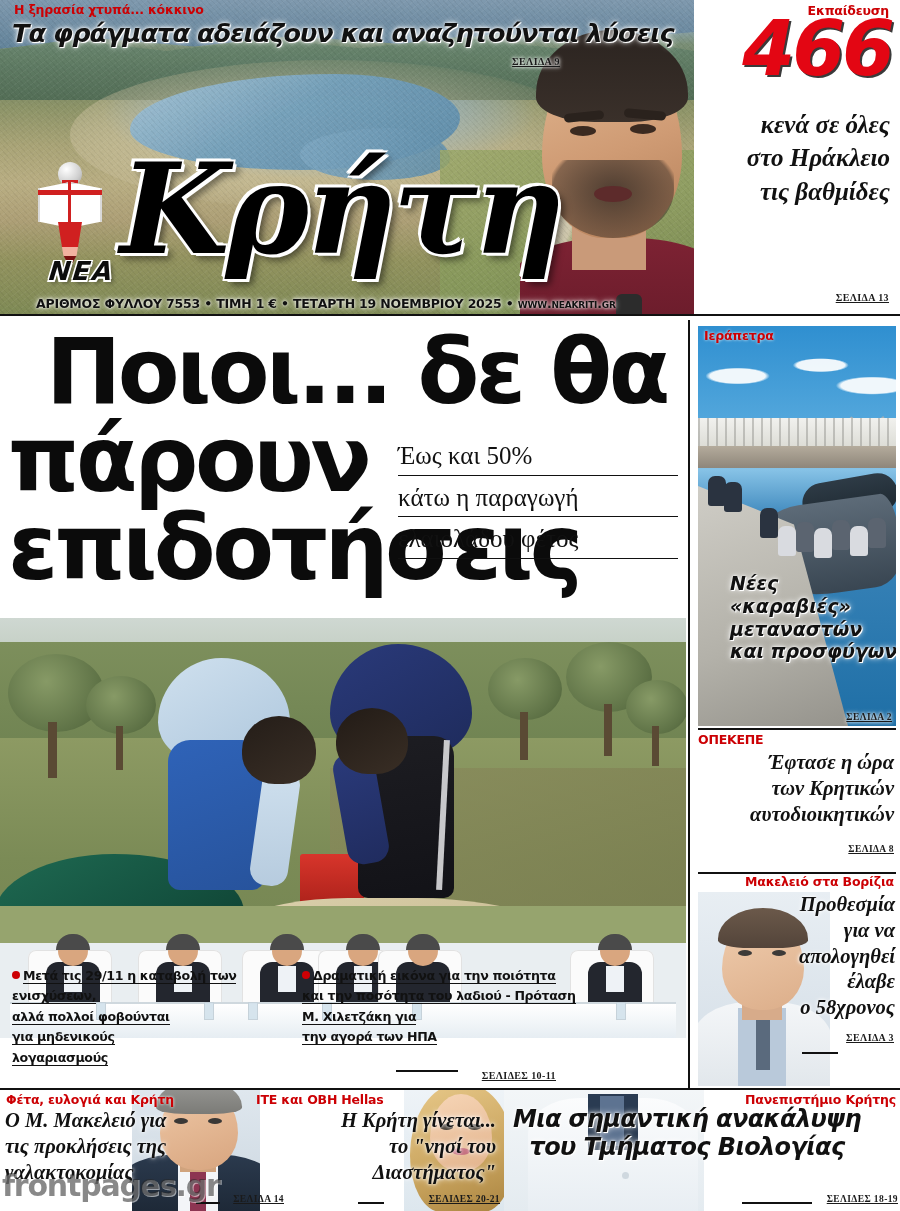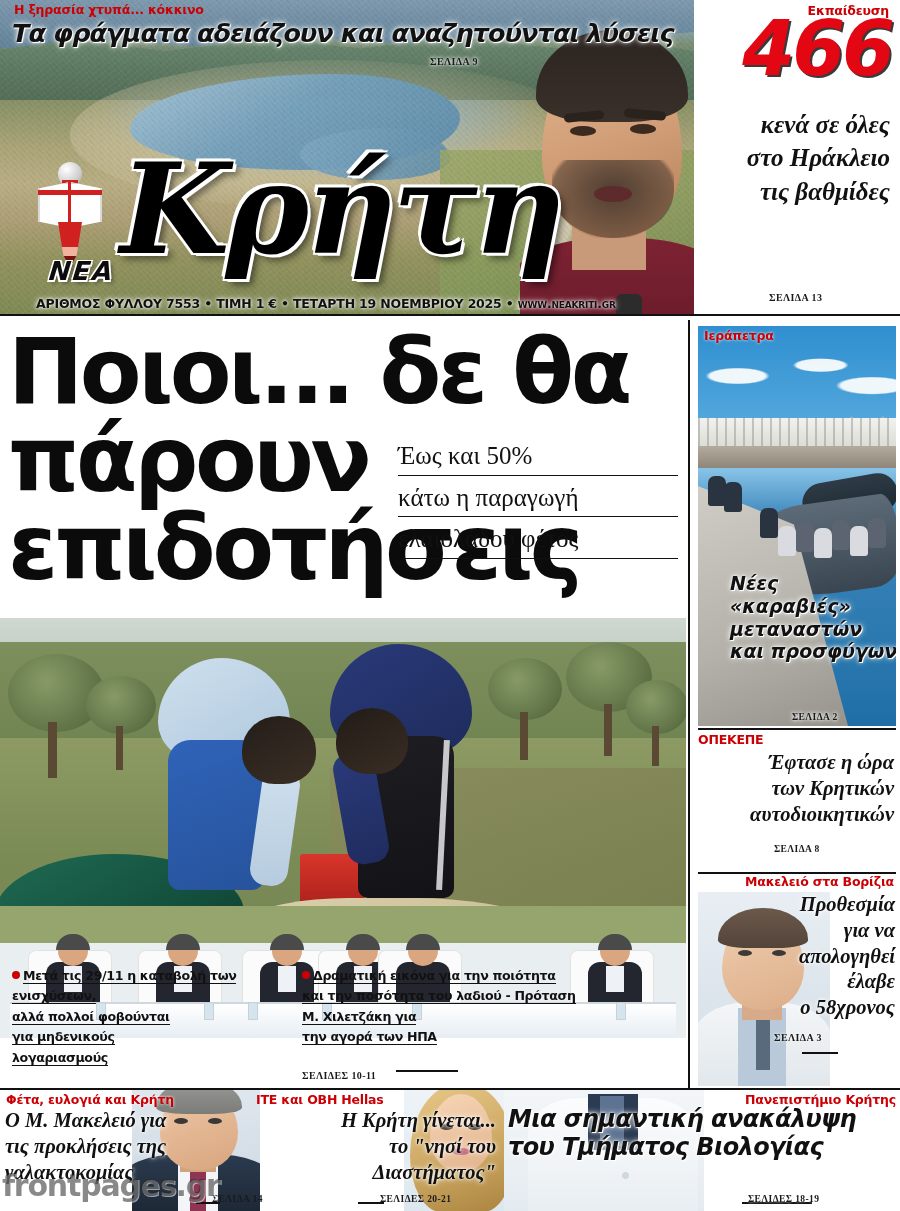--- a/index.html
+++ b/index.html
@@ -10,21 +10,21 @@
   }
 
   .page { position:absolute; inset:0; background:#fff; }
   .kicker {
     font-family:"DejaVu Sans", sans-serif;
     font-weight:700; color:#CC0004; letter-spacing:-0.2px;
   }
   .pageref {
     font-family:"Liberation Serif", serif;
     font-variant:small-caps; font-weight:700;
-    letter-spacing:.4px; color:#1a1a1a; 
+    letter-spacing:.4px; color:#1a1a1a; text-align:right;text-decoration:underline;
   }
 
   
   .banner { position:absolute; left:0; top:0; width:900px; height:316px; overflow:hidden; }
 
   
   .dam-photo{
     position:absolute; left:0; top:0; width:694px; height:316px; overflow:hidden;
     background:
       radial-gradient(ellipse 300px 90px at 46% 36%, #7fa9c4 0%, #6e9cb8 40%, rgba(110,156,184,0) 72%),
@@ -140,21 +140,21 @@
 
   
   .main{position:absolute;left:0;top:318px;width:686px;height:770px;overflow:hidden;background:#fff;}
   .vrule{position:absolute;left:688px;top:320px;width:2px;height:768px;background:#111;}
 
   .lead-head{
     position:absolute;left:8px;top:10px;width:672px;
     font-family:"DejaVu Sans", sans-serif;font-weight:700;
     font-size:90px;line-height:.98;letter-spacing:-3.5px;color:#0b0b0b;
   }
-  .lead-head .l1{display:block;}
+  .lead-head .l1{display:block;margin-left:38px;}
   .lead-head .l2{display:block;}
   .lead-head .l3{display:block;}
 
   .subhead{
     position:absolute;left:398px;top:120px;width:280px;
     font-family:"Liberation Serif", serif;font-size:25px;line-height:1.42;color:#111;
   }
   .subhead div{border-bottom:1.5px solid #111;padding-bottom:1px;margin-bottom:4px;}
 
   
@@ -339,21 +339,21 @@
 
   .b3{position:absolute;left:504px;top:0;width:396px;height:121px;}
   .bphoto3{position:absolute;left:0;top:0;width:200px;height:121px;overflow:hidden;}
   .bphoto3 .bg{position:absolute;inset:0;background:linear-gradient(to bottom,#f3f6f8,#e4ebf0);}
   .bphoto3 .coat{position:absolute;left:24px;top:8px;width:170px;height:120px;
     background:linear-gradient(to bottom,#fbfcfd,#e7edf2);border-radius:30% 30% 0 0;}
   .bphoto3 .shirt{position:absolute;left:84px;top:4px;width:50px;height:56px;background:#2a3b52;}
   .bphoto3 .tie{position:absolute;left:96px;top:6px;width:24px;height:50px;background:#5d7391;}
   .bphoto3 .btn{position:absolute;left:118px;top:82px;width:7px;height:7px;border-radius:50%;background:#cfd8df;}
   .b3 .kicker{position:absolute;right:4px;top:2px;font-size:12.5px;text-align:right;}
-  .b3 .headline{position:absolute;right:2px;top:16px;width:390px;text-align:left;
+  .b3 .headline{position:absolute;right:18px;top:16px;width:390px;text-align:center;
     font-family:"DejaVu Sans", sans-serif;font-style:italic;font-weight:700;
     font-size:24px;line-height:1.16;letter-spacing:-0.6px;color:#111;
     text-shadow:0 0 3px #fff,0 0 6px #fff,1px 1px 0 #fff;}
   .b3 .pr{position:absolute;right:2px;top:104px;width:150px;font-size:9.5px;text-shadow:0 0 3px #fff;}
   .b3 .prrule{position:absolute;right:88px;top:112px;width:70px;height:2px;background:#111;}
 
   .watermark{
     position:absolute;left:2px;top:1168px;width:230px;
     font-family:"DejaVu Sans", sans-serif;font-weight:700;font-size:30px;
     color:rgba(40,40,40,.55);letter-spacing:-1.2px;

